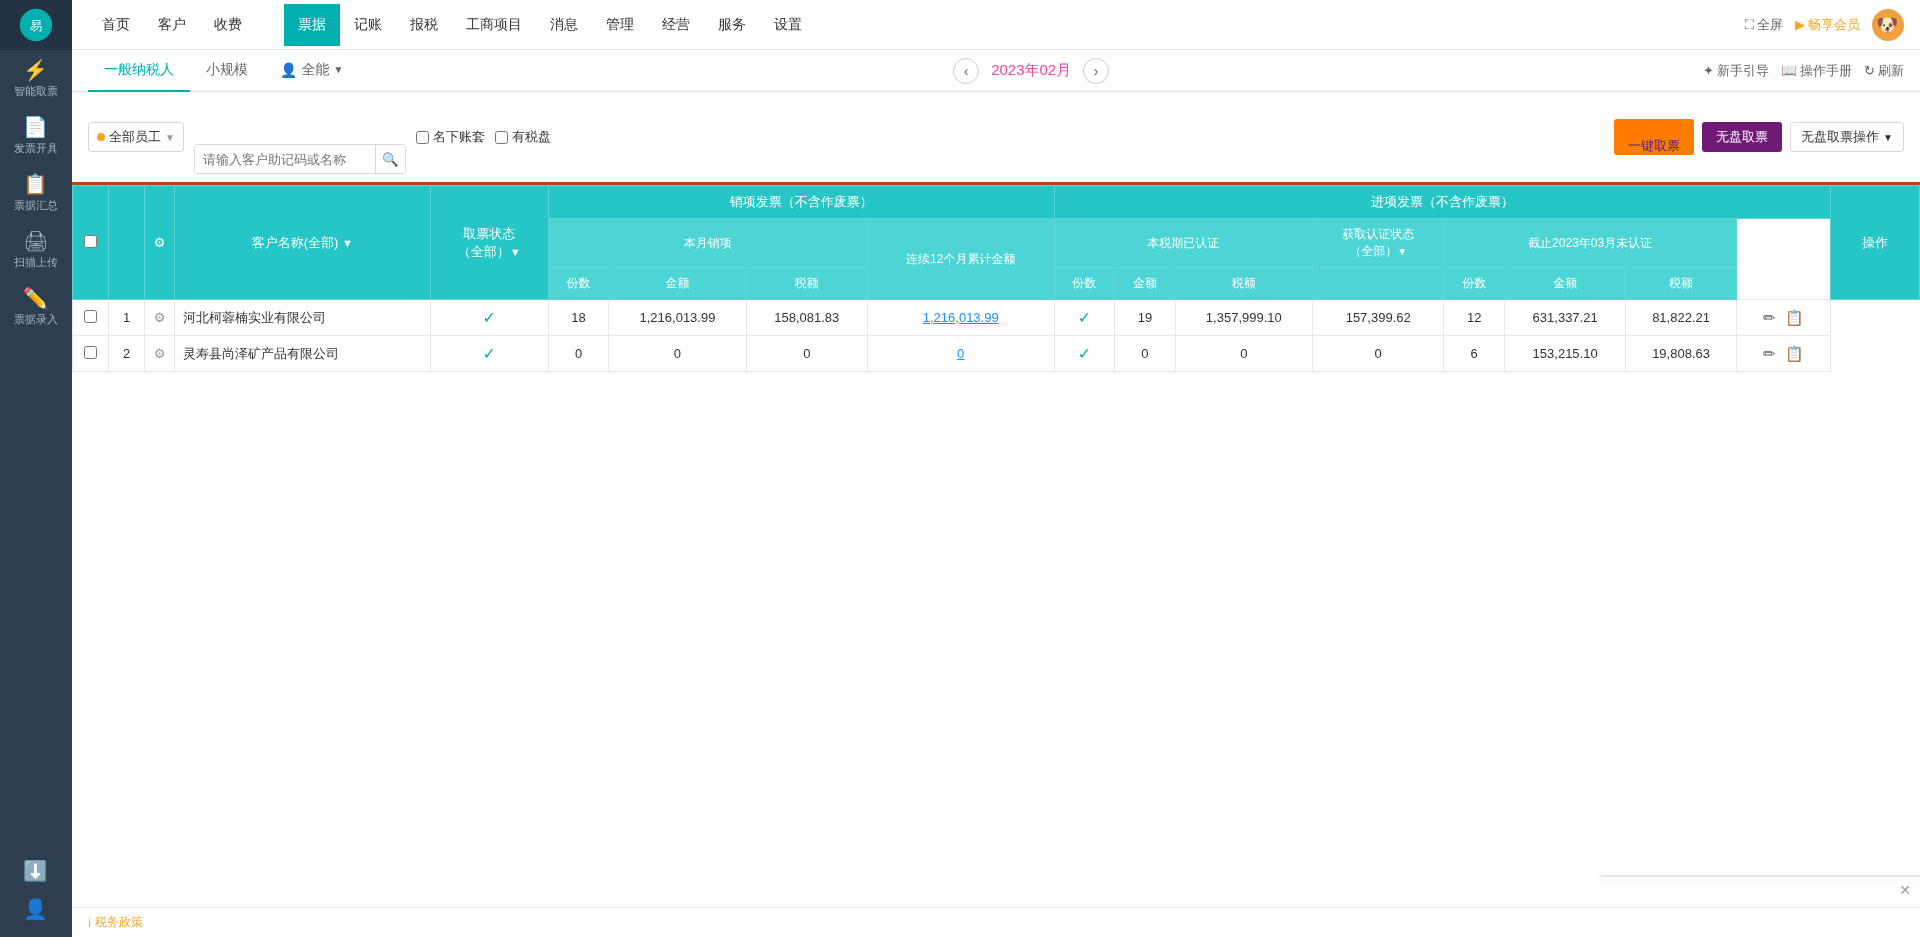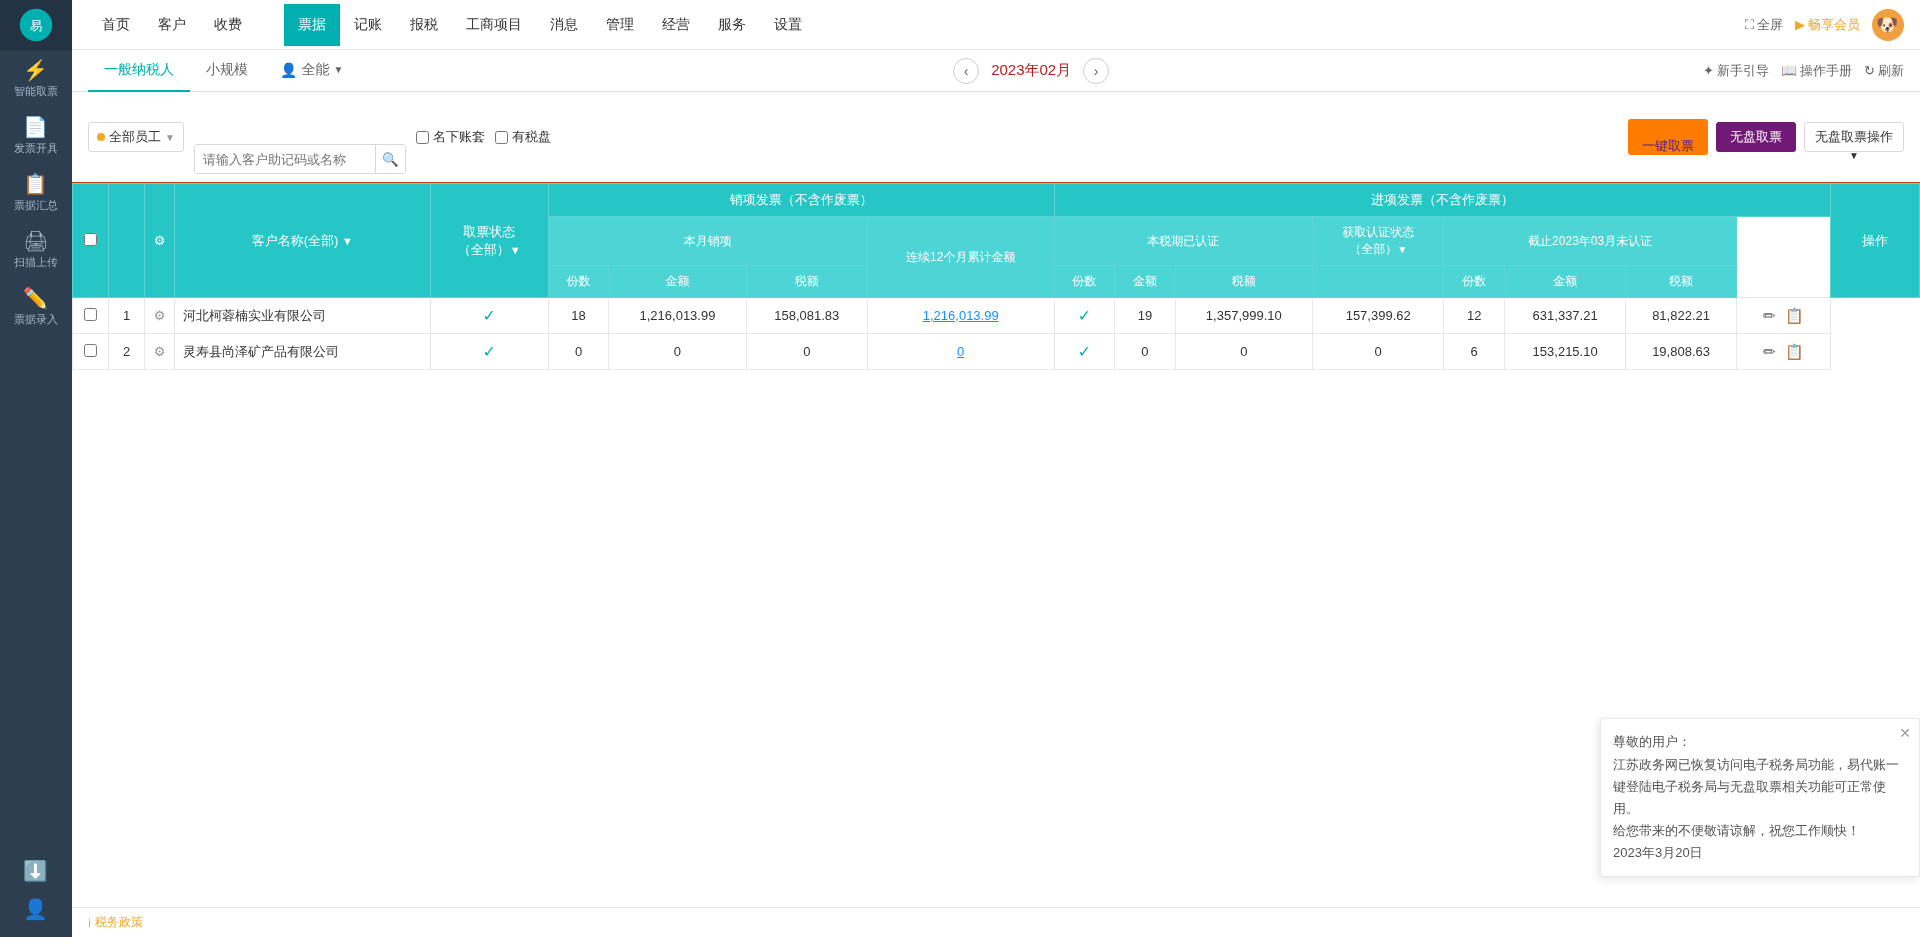--- a/index.html
+++ b/index.html
@@ -165,21 +165,21 @@
       cursor: pointer;
       display: flex;
       align-items: center;
       justify-content: center;
       color: #666;
       font-size: 14px;
     }
     .period-text {
       font-size: 15px;
       font-weight: 500;
-      color: #b91c1c;
+      color: #ec4899;
     }
 
     
     .tab-right-btns {
       display: flex;
       align-items: center;
       gap: 12px;
       font-size: 13px;
       color: #666;
     }
@@ -190,21 +190,21 @@
       gap: 3px;
     }
 
     
     .filter-bar {
       background: #fff;
       padding: 8px 16px;
       display: flex;
       align-items: center;
       gap: 10px;
-      border-bottom: 1px solid #c2410c;
+      border-bottom: 3px solid #c2410c;
       flex-shrink: 0;
     }
     .filter-select {
       display: flex;
       align-items: center;
       border: 1px solid #d9d9d9;
       border-radius: 3px;
       padding: 3px 8px;
       background: #fff;
       cursor: pointer;
@@ -286,21 +286,20 @@
       color: #333;
       border: 1px solid #d9d9d9;
       border-radius: 3px;
       padding: 5px 10px;
       cursor: pointer;
       font-size: 13px;
       height: 30px;
       display: flex;
       align-items: center;
       gap: 4px;
-      flex-direction: column;
     }
 
     
     .table-area {
       flex: 1;
       overflow: auto;
       background: #fff;
     }
     table {
       width: 100%;
@@ -631,21 +630,13 @@
 
     <div class="status-bar">
       <span style="margin-right:4px;">ℹ</span>
       <span>税务政策</span>
     </div>
   </div>
 </div>
 
 <div class="notification-panel">
   <div class="notif-close">✕</div>
-  <div class="notif-scroll">
-    <div class="notif-body">
-      尊敬的用户：<br>
-      江苏政务网已恢复访问电子税务局功能，易代账一键登陆电子税务局与无盘取票相关功能可正常使用。<br>
-      给您带来的不便敬请谅解，祝您工作顺快！<br>
-      2023年3月20日
-    </div>
-  </div>
 </div>
 
 </body></html>

